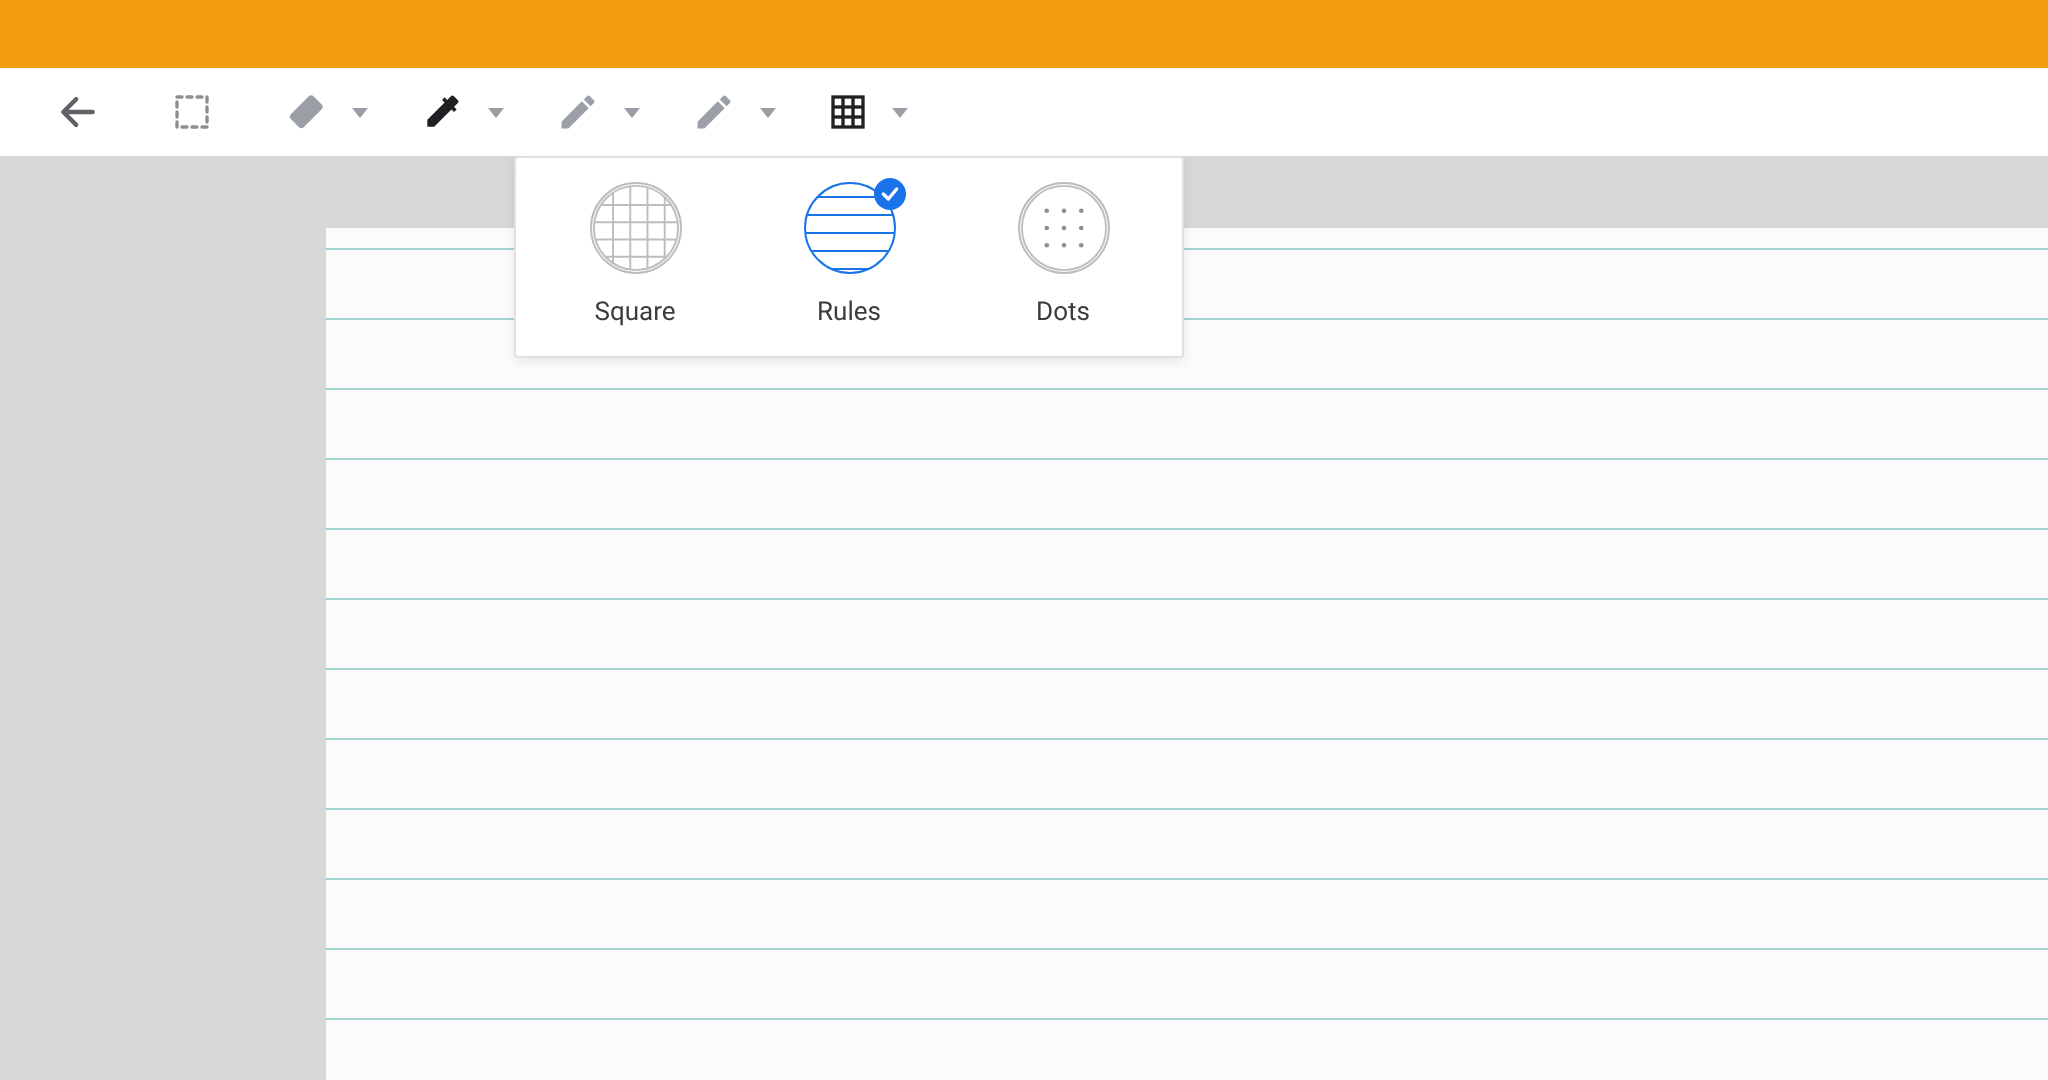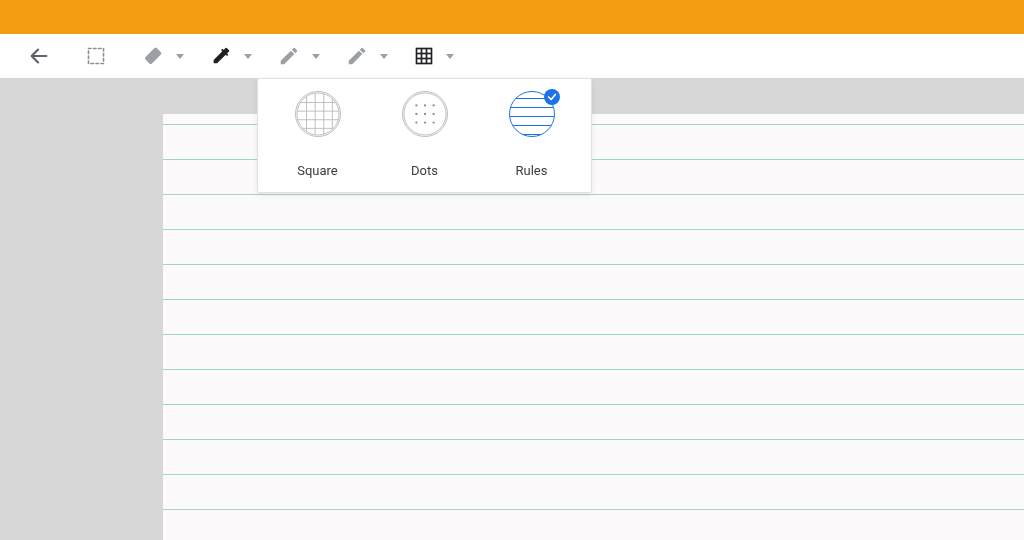--- a/index.html
+++ b/index.html
@@ -103,21 +103,20 @@
   .bg-rules {
     border: 1px solid #1a73e8;
     background: #ffffff;
     background-image: linear-gradient(to bottom, #1a73e8 1px, transparent 1px);
     background-size: 100% 9px;
     background-position: 0 6px;
   }
   .bg-label {
     font-size: 13px;
     color: #3c3c3c;
-    margin-top: 14px;
   }
   .check-badge {
     position: absolute;
     top: -2px;
     right: 8px;
     width: 16px;
     height: 16px;
     border-radius: 50%;
     background: #1a73e8;
     display: flex;
@@ -222,41 +221,41 @@
         <line y1="0" x1="11" y2="46" x2="11"></line>
           <line y1="0" x1="20" y2="46" x2="20"></line>
           <line y1="0" x1="29" y2="46" x2="29"></line>
           <line y1="0" x1="38" y2="46" x2="38"></line>
       </g>
     </svg>
     <span class="bg-label">Square</span>
   </div>
 
   <div class="bg-option">
+    <span class="bg-circle bg-rules"></span>
+    <div class="check-badge">
+      <svg width="10" height="10" viewBox="0 0 24 24" fill="none" stroke="#fff" stroke-width="4" stroke-linecap="round" stroke-linejoin="round">
+          <polyline points="4 12 10 18 20 6"></polyline>
+        </svg>
+    </div>
+    <span class="bg-label">Rules</span>
+  </div>
+
+  <div class="bg-option">
     <svg class="bg-circle" viewBox="0 0 46 46">
       <circle cx="23" cy="23" r="22" fill="#fff" stroke="#bdbdbd"></circle>
       <g fill="#8a8f93">
         <circle cx="14" cy="14" r="1.2"></circle>
           <circle cx="23" cy="14" r="1.2"></circle>
           <circle cx="32" cy="14" r="1.2"></circle>
         <circle cx="14" cy="23" r="1.2"></circle>
           <circle cx="23" cy="23" r="1.2"></circle>
           <circle cx="32" cy="23" r="1.2"></circle>
         <circle cx="14" cy="32" r="1.2"></circle>
           <circle cx="23" cy="32" r="1.2"></circle>
           <circle cx="32" cy="32" r="1.2"></circle>
       </g>
     </svg>
     <span class="bg-label">Dots</span>
   </div>
 
-  <div class="bg-option">
-    <span class="bg-circle bg-rules"></span>
-    <div class="check-badge">
-      <svg width="10" height="10" viewBox="0 0 24 24" fill="none" stroke="#fff" stroke-width="4" stroke-linecap="round" stroke-linejoin="round">
-          <polyline points="4 12 10 18 20 6"></polyline>
-        </svg>
-    </div>
-    <span class="bg-label">Rules</span>
-  </div>
-
 
 </div>
 
 </body></html>

